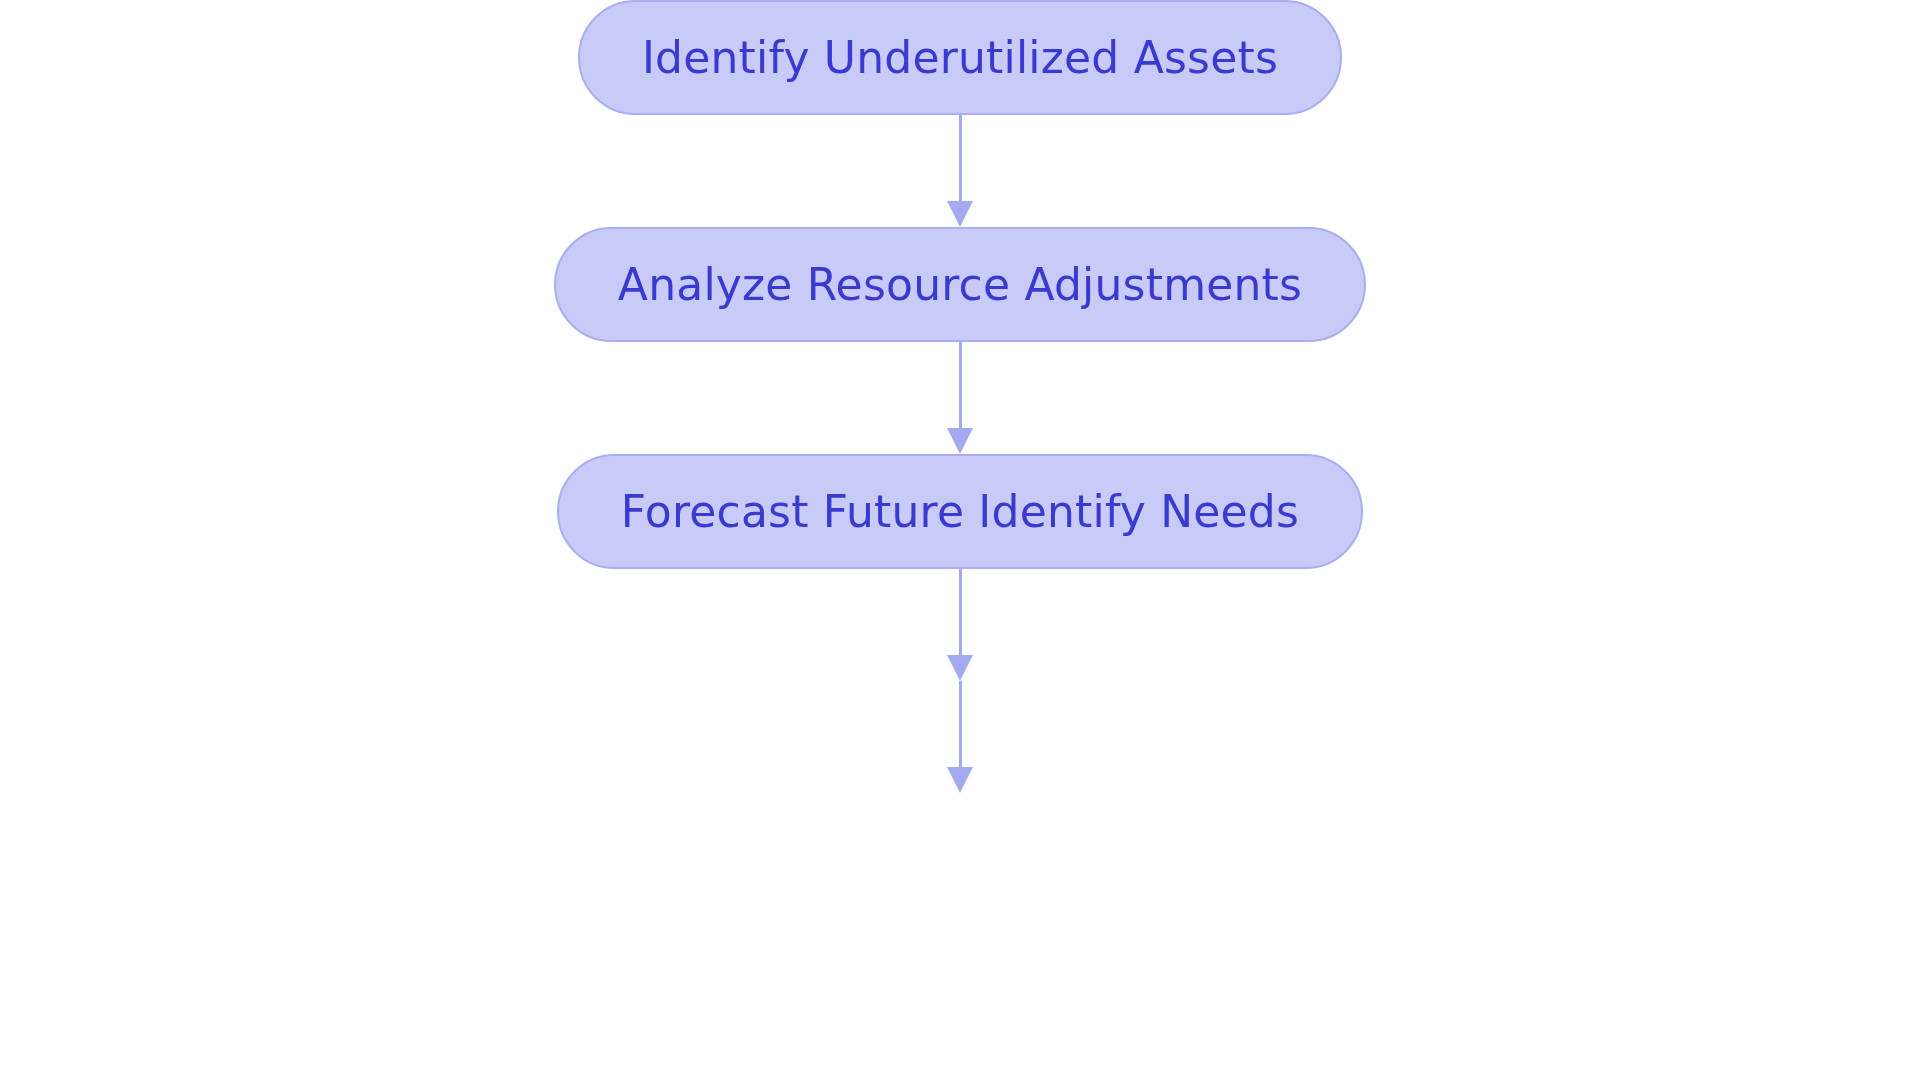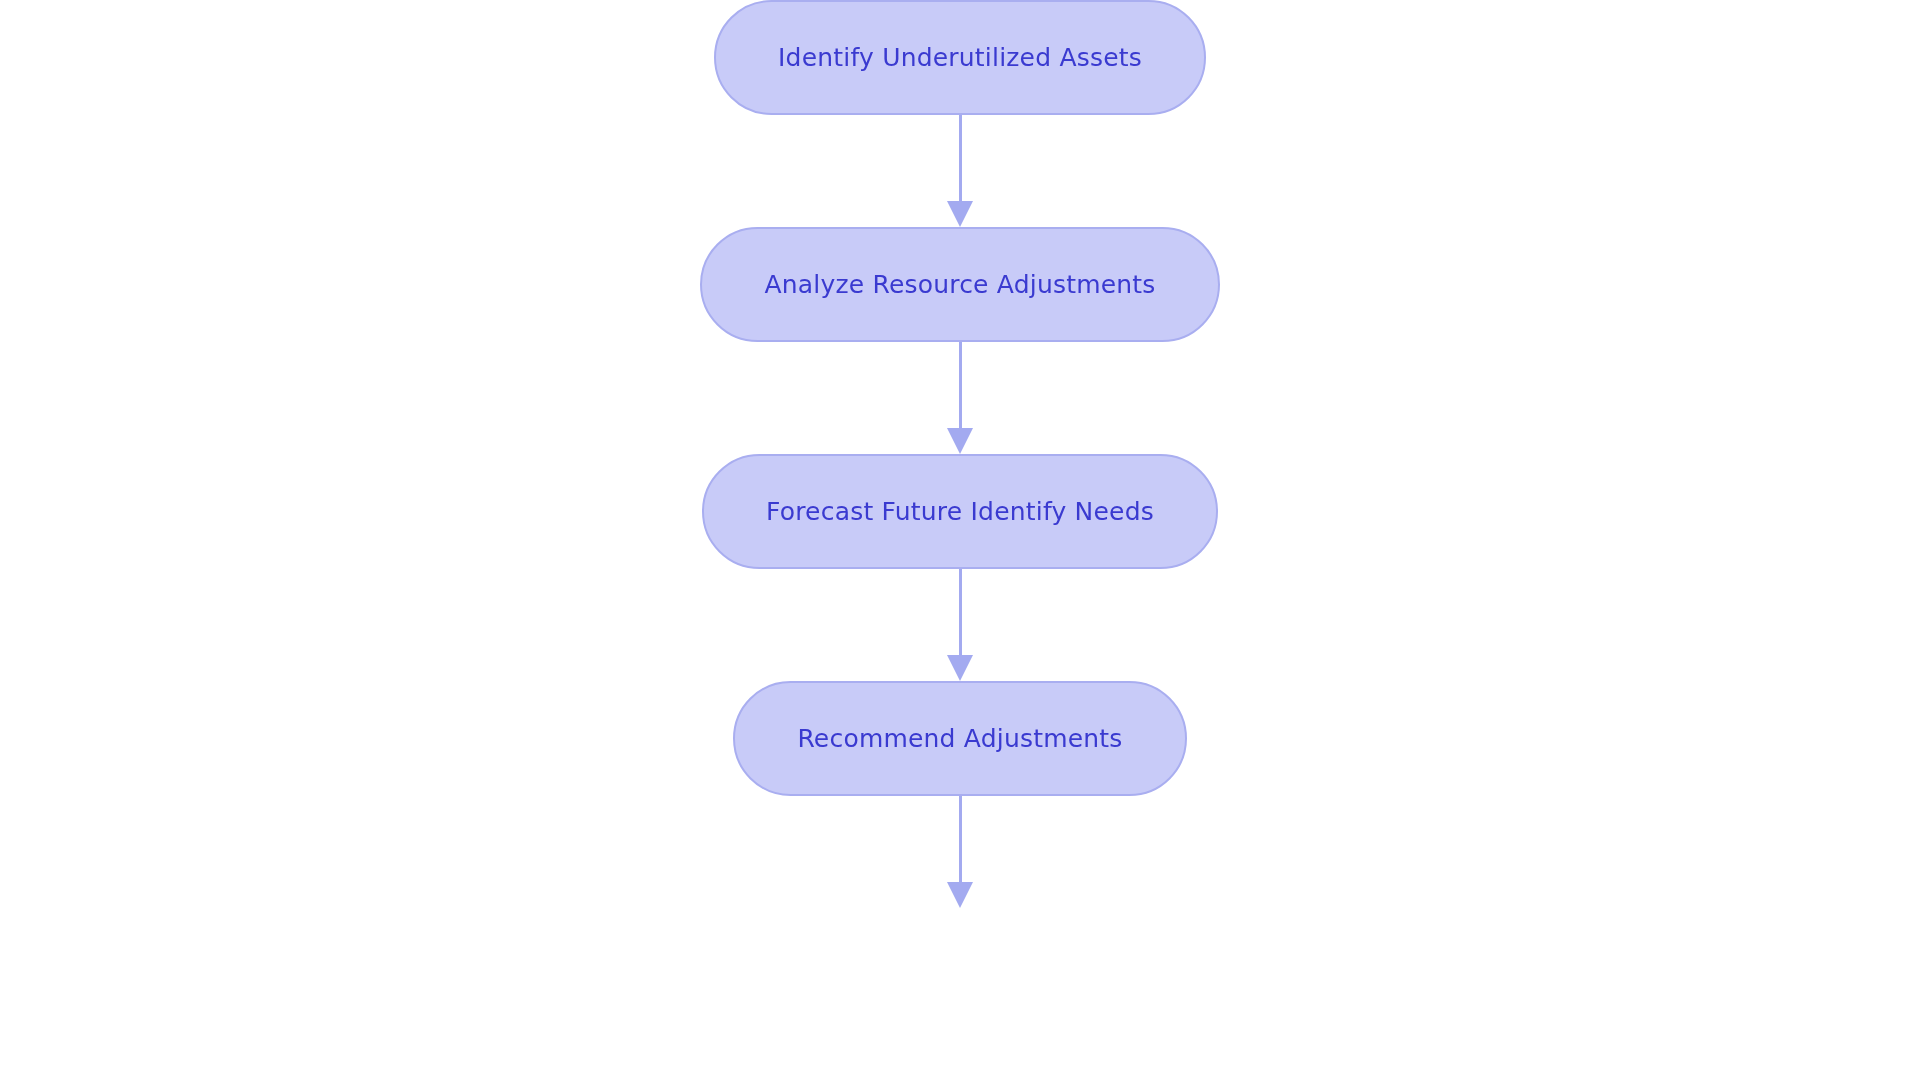--- a/index.html
+++ b/index.html
@@ -40,21 +40,21 @@
     border: 2px solid #a9aef0;
     display: flex;
     align-items: center;
     justify-content: center;
     padding: 0 62px;
     flex: none;
   }
 
   .node-label {
     color: #3a3ad0;
-    font-size: 25px;
+    font-size: 44px;
     font-weight: 400;
     line-height: 1;
     letter-spacing: 0.2px;
     white-space: nowrap;
   }
 
   .connector {
     position: relative;
     width: 40px;
     height: 112px;
@@ -109,23 +109,20 @@
 
     <div class="node">
       <span class="node-label">Forecast Future Identify Needs</span>
     </div>
 
     <div class="connector">
       <div class="conn-line"></div>
       <div class="conn-head"></div>
     </div>
 
-    <div class="node">
-      <span class="node-label">Recommend Adjustments</span>
-    </div>
 
     <div class="connector">
       <div class="conn-line"></div>
       <div class="conn-head"></div>
     </div>
 
 
   </div>
 </div>
 

